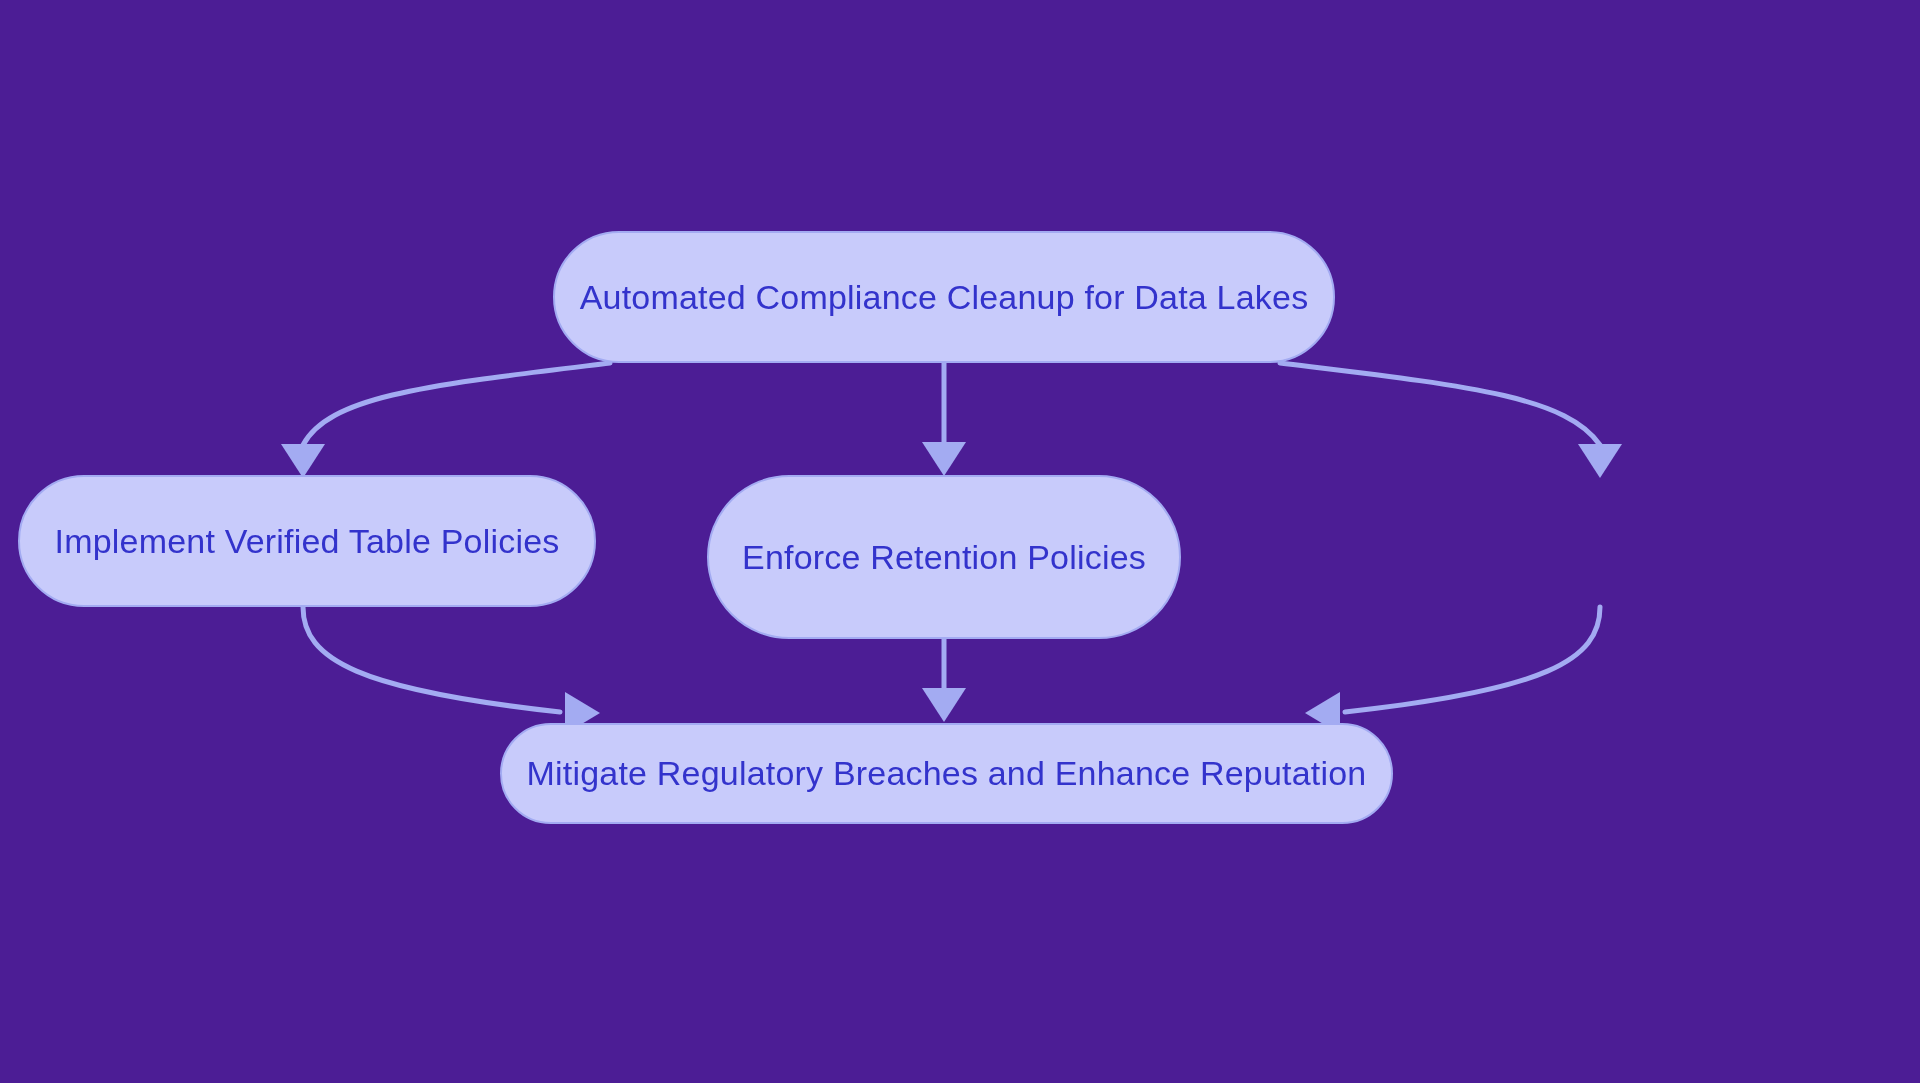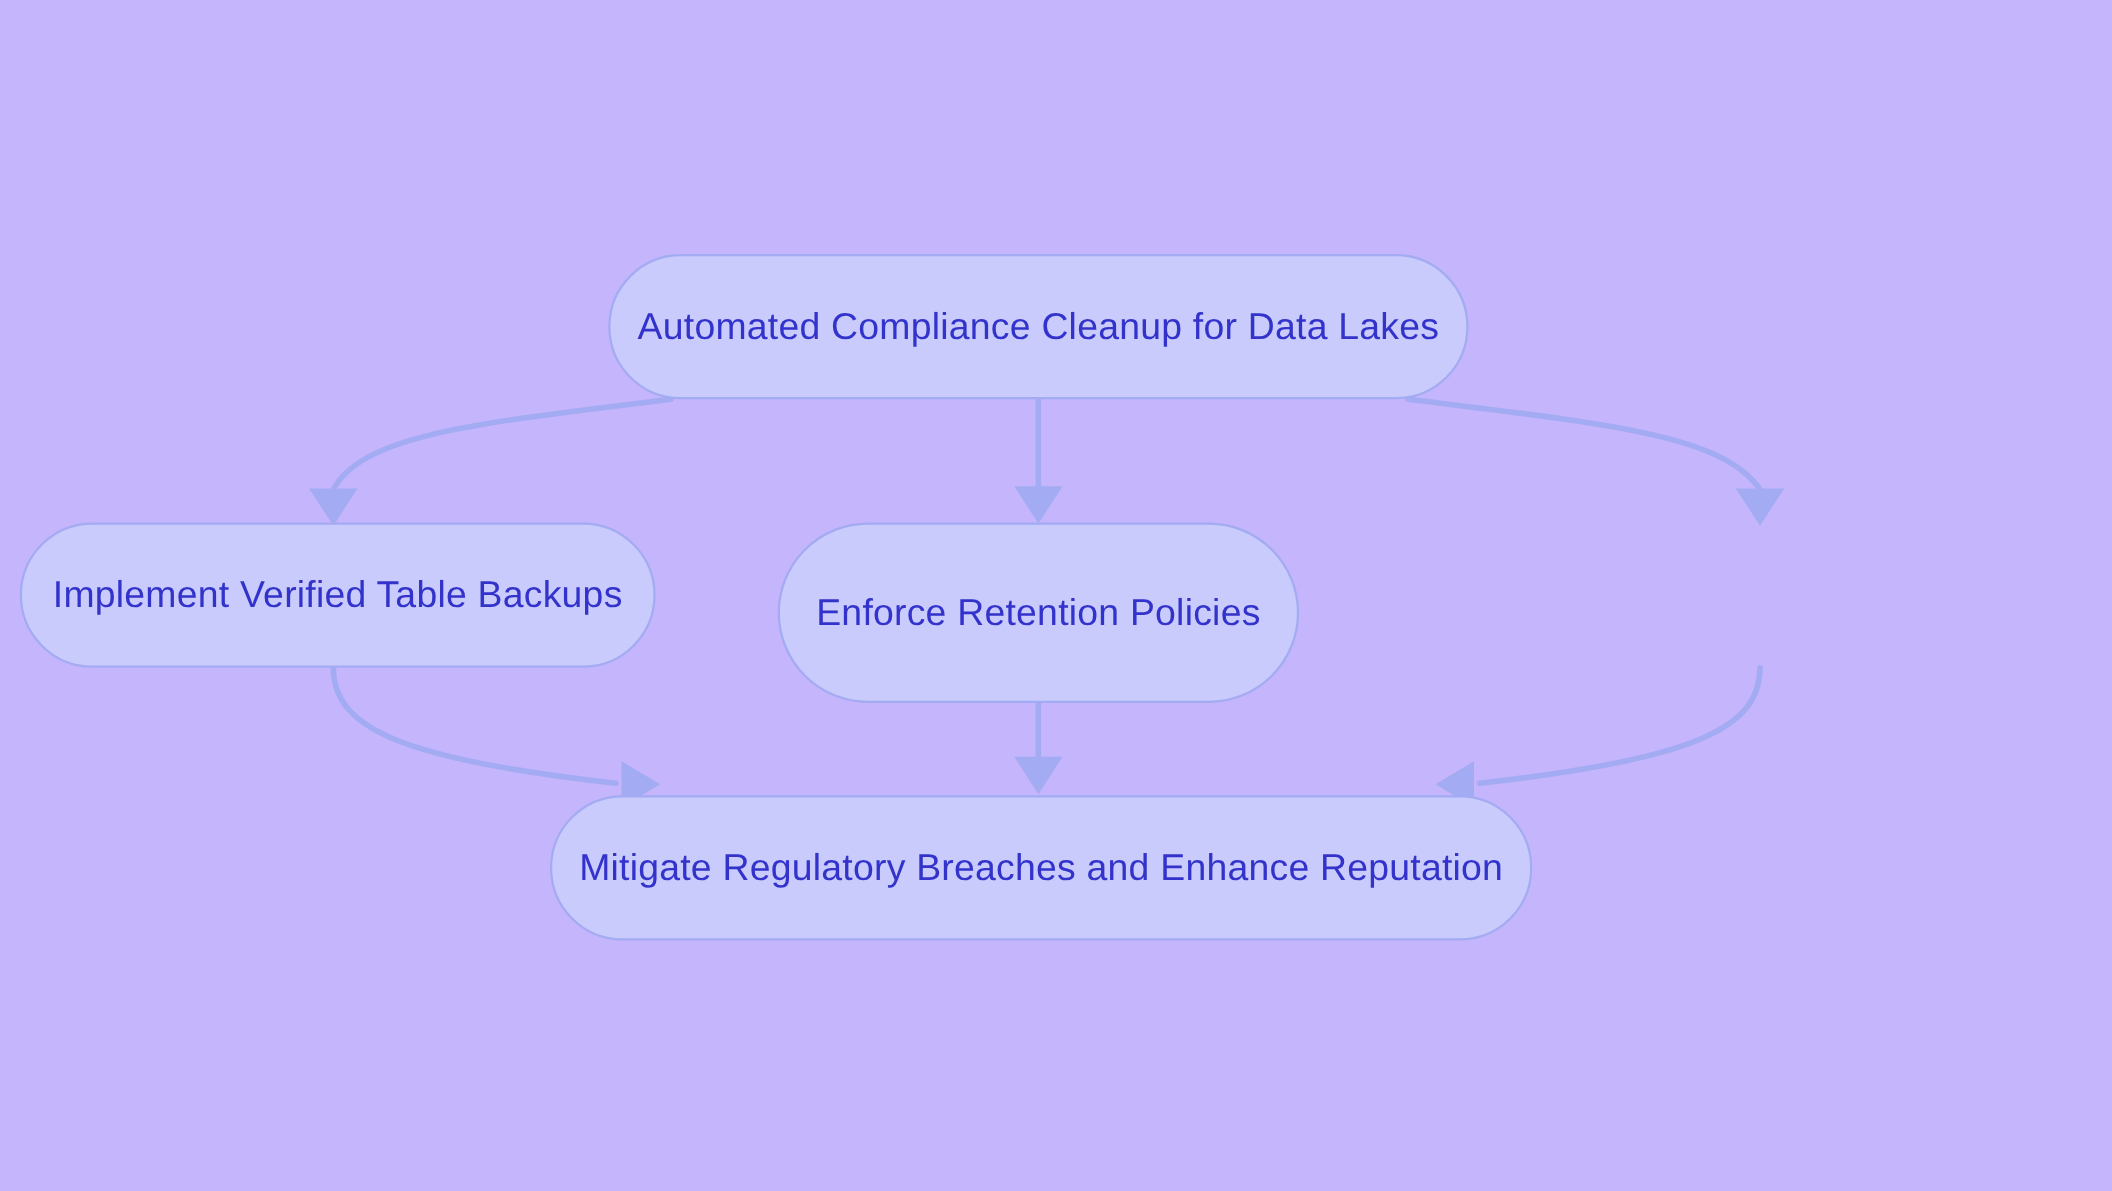--- a/index.html
+++ b/index.html
@@ -10,21 +10,21 @@
   body {
     width: 1920px;
     height: 1083px;
     font-family: "Liberation Sans", sans-serif;
     overflow: hidden;
   }
   #diagram-root {
     position: relative;
     width: 1920px;
     height: 1083px;
-    background: #c4b5fd;
+    background: #4c1d95;
   }
   #edge-layer {
     position: absolute;
     left: 0;
     top: 0;
     width: 1920px;
     height: 1083px;
   }
   .node {
     position: absolute;
@@ -69,21 +69,21 @@
     left: 1294px;
     top: 475px;
     width: 608px;
     height: 132px;
     font-size: 34px;
   }
   #node-outcome {
     left: 500px;
     top: 723px;
     width: 893px;
-    height: 132px;
+    height: 101px;
     font-size: 34px;
   }
 </style>
 </head>
 <body>
 
 <div id="diagram-root">
 
   <svg id="edge-layer" viewBox="0 0 1920 1083" width="1920" height="1083" xmlns="http://www.w3.org/2000/svg">
     <defs>
@@ -120,21 +120,21 @@
       <path d="M 1600 607 C 1600 660 1545 690 1345 712" fill="none" stroke="#a3abf2" stroke-width="5" stroke-linecap="round"></path>
       <polygon points="1340,692 1340,734 1305,713" fill="#a3abf2"></polygon>
     </g>
   </svg>
 
   <div class="node" id="node-root">
     <span class="node-label">Automated Compliance Cleanup for Data Lakes</span>
   </div>
 
   <div class="node" id="node-backups">
-    <span class="node-label">Implement Verified Table Backups</span>
+    <span class="node-label">Implement Verified Table Policies</span>
   </div>
 
   <div class="node" id="node-retention">
     <span class="node-label">Enforce Retention Policies</span>
   </div>
 
 
   <div class="node" id="node-outcome">
     <span class="node-label">Mitigate Regulatory Breaches and Enhance Reputation</span>
   </div>

